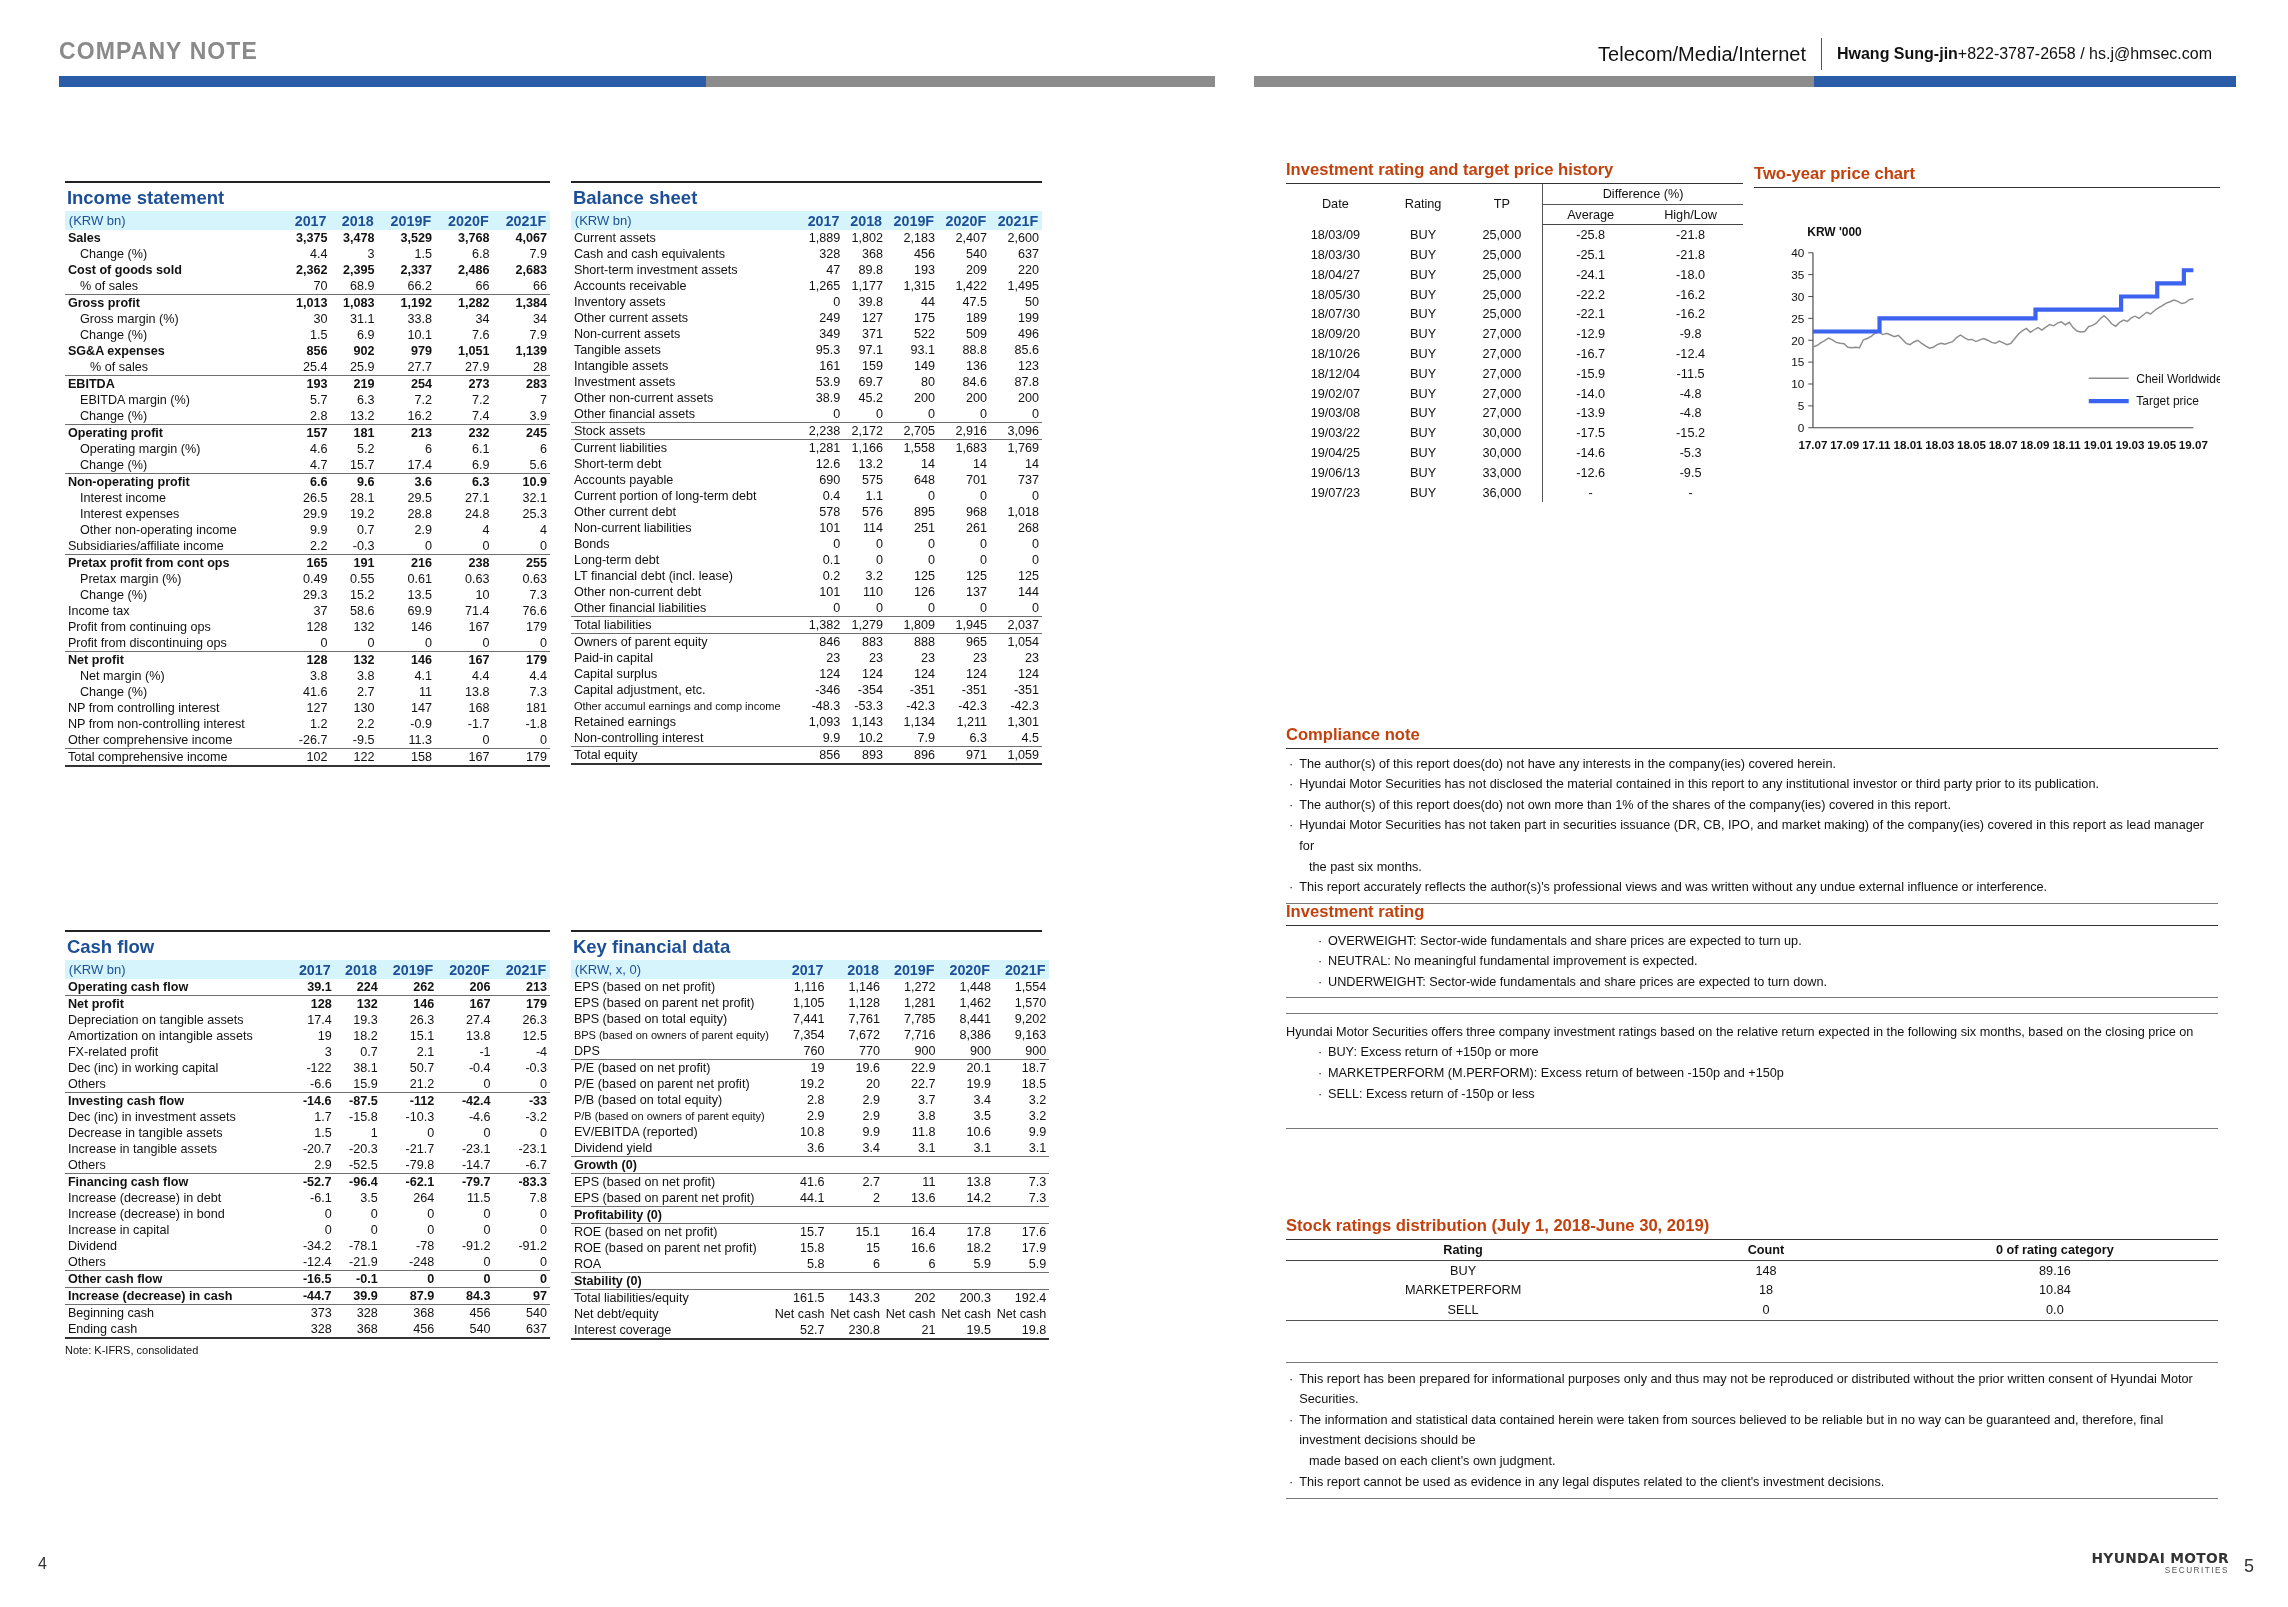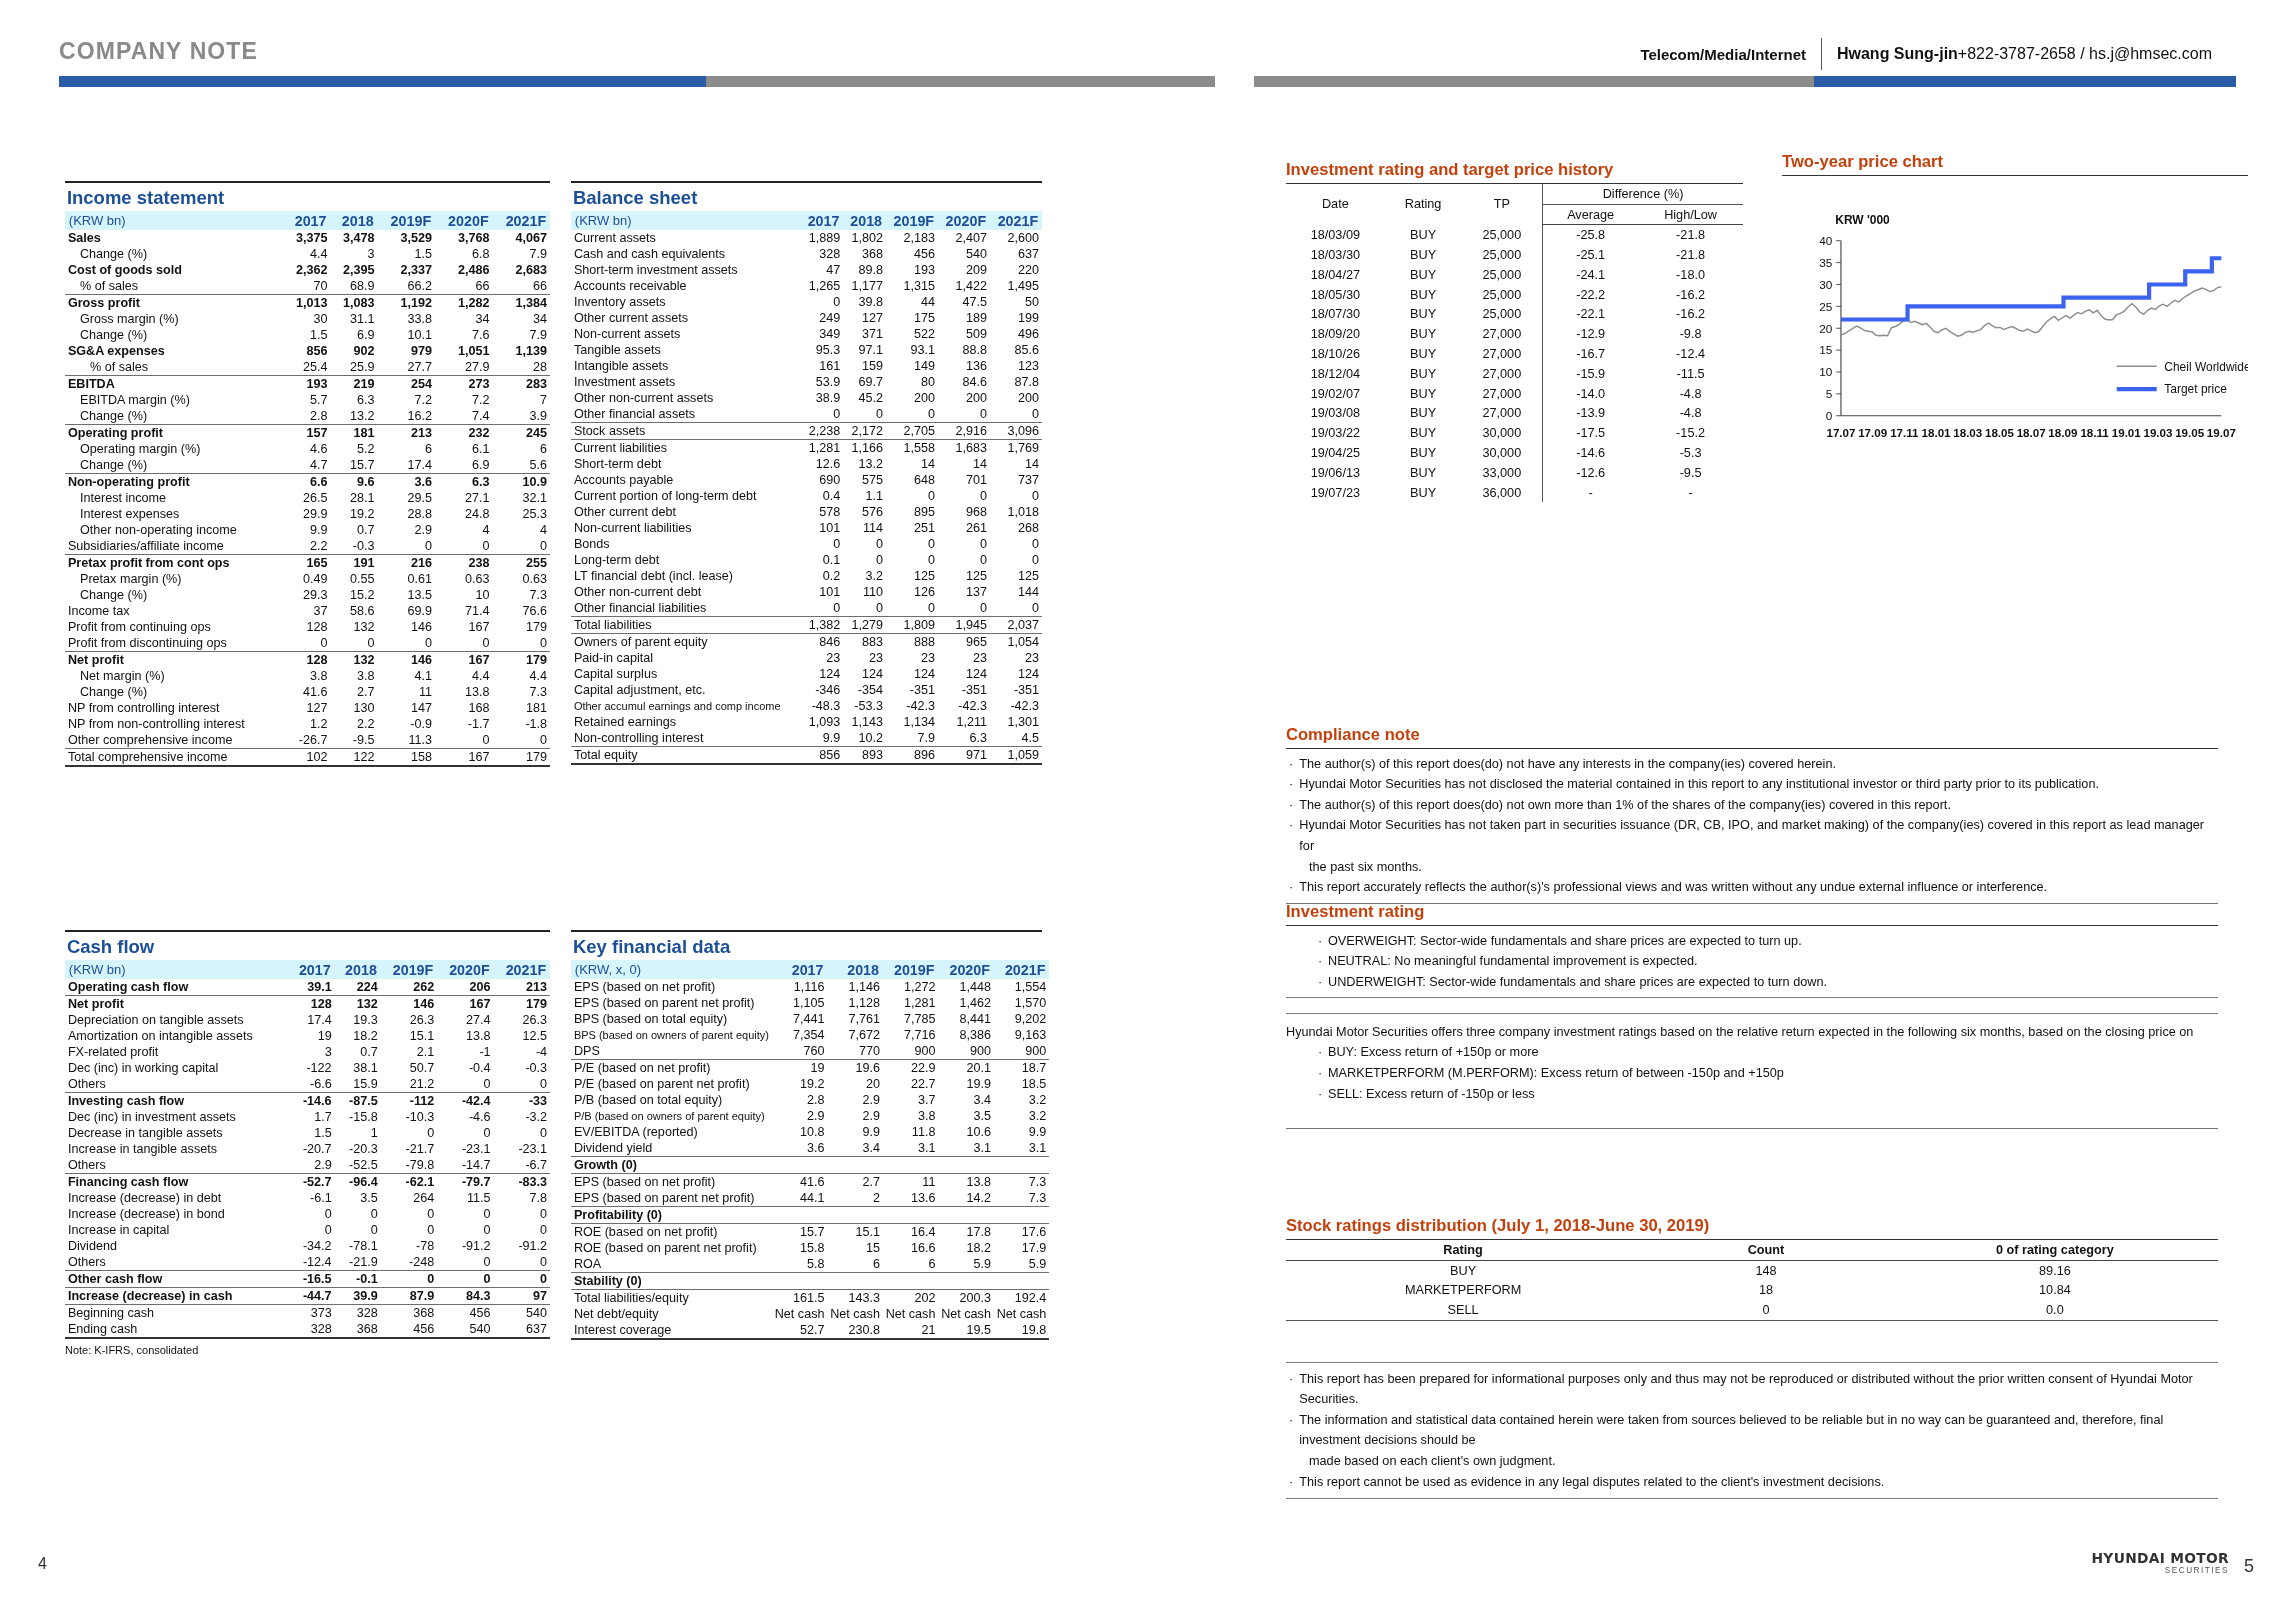--- a/index.html
+++ b/index.html
@@ -16,21 +16,21 @@
   .hdr-left { position: absolute; left: 59px; top: 38px; width: 1141px; }
   .hdr-left .label {
     font-size: 23px; font-weight: bold; letter-spacing: 1.1px;
     color: #8a8a8a;
   }
   .rule-l { position: absolute; left: 59px; top: 76px; width: 1156px; height: 10.5px; display: flex; }
   .rule-l .b1 { width: 56%; background: #2a5ca8; }
   .rule-l .b2 { width: 44%; background: #8c8c8c; }
 
   .hdr-right { position: absolute; right: 76px; top: 38px; display: flex; align-items: center; gap: 0; }
-  .hdr-right .sector { font-size: 15px; font-weight: bold; padding-right: 15px; }
+  .hdr-right .sector { font-size: 20px; font-weight: normal; padding-right: 15px; }
   .hdr-right .divider { width: 1px; height: 32px; background: #555; }
   .hdr-right .analyst { font-size: 16px; padding-left: 15px; }
   .hdr-right .analyst b { font-weight: bold; }
   .rule-r { position: absolute; left: 1254px; top: 76px; width: 982px; height: 10.5px; display: flex; }
   .rule-r .b1 { width: 57%; background: #8c8c8c; }
   .rule-r .b2 { width: 43%; background: #2a5ca8; }
 
   
   .fin { position: absolute; }
   .fin-title {
@@ -1179,21 +1179,21 @@
             <td class="ctr">19/07/23</td>
             <td class="ctr">BUY</td>
             <td class="ctr">36,000</td>
             <td class="ctr vline">-</td>
             <td class="ctr">-</td>
           </tr>
         </tbody>
     </table>
   </div>
 
-  <div class="blk" style="left:1754px; top:152px; width:466px;margin-left:28px;">
+  <div class="blk" style="left:1754px; top:164px; width:466px;">
     <div class="blk-h-full">
       <span>Two-year price chart</span>
     </div>
     <div class="chart-wrap" style="height:314px;">
       <svg id="chart-svg" width="466" height="314" viewBox="0 0 490 330">
           <text x="56" y="50" font-size="12.6" font-weight="bold" font-family="&quot;Liberation Sans&quot;, sans-serif" fill="#111">KRW '000</text>
           <line x1="62" y1="68" x2="62" y2="252" stroke="#444" stroke-width="1.2"></line>
           <line x1="57" y1="252" x2="62" y2="252" stroke="#444" stroke-width="1"></line>
           <text x="53" y="256.5" font-size="12.4" text-anchor="end" font-family="&quot;Liberation Sans&quot;, sans-serif" fill="#111">0</text>
           <line x1="57" y1="229" x2="62" y2="229" stroke="#444" stroke-width="1"></line>

